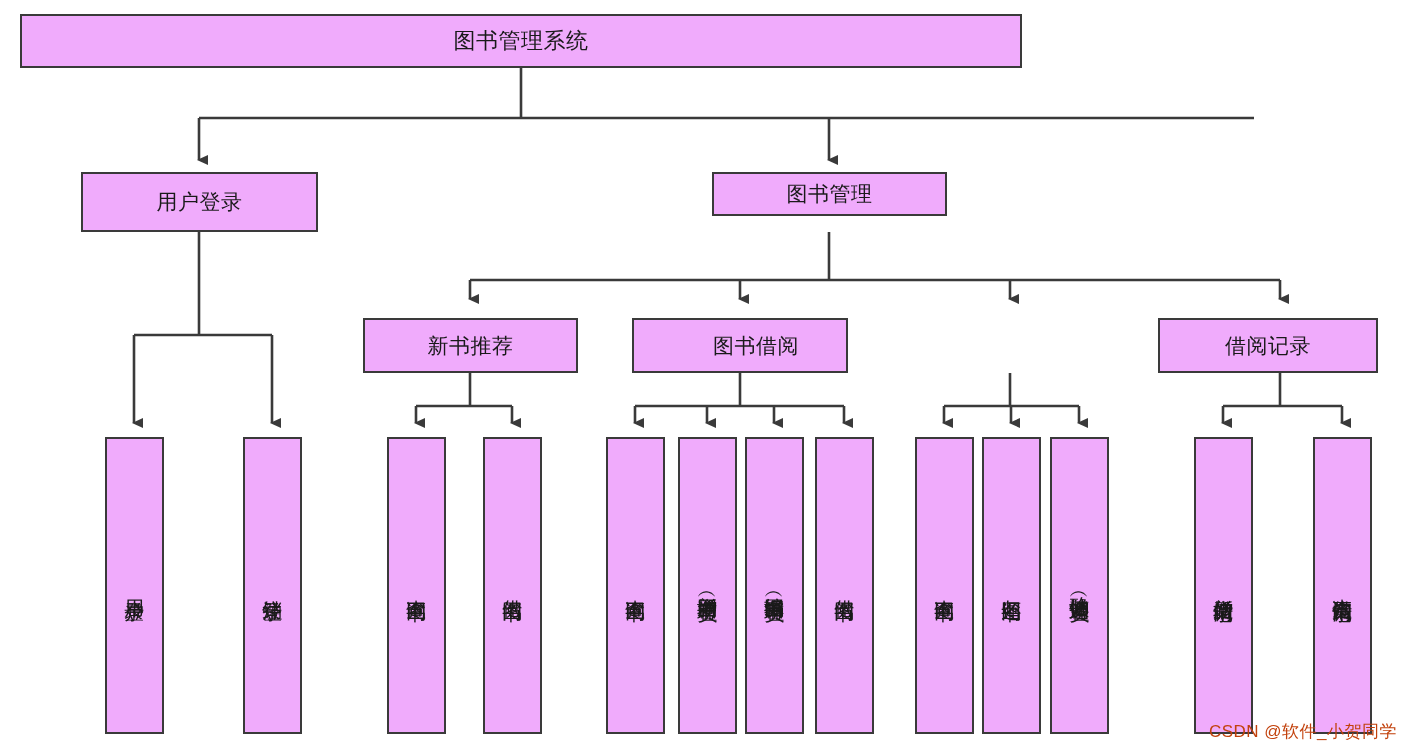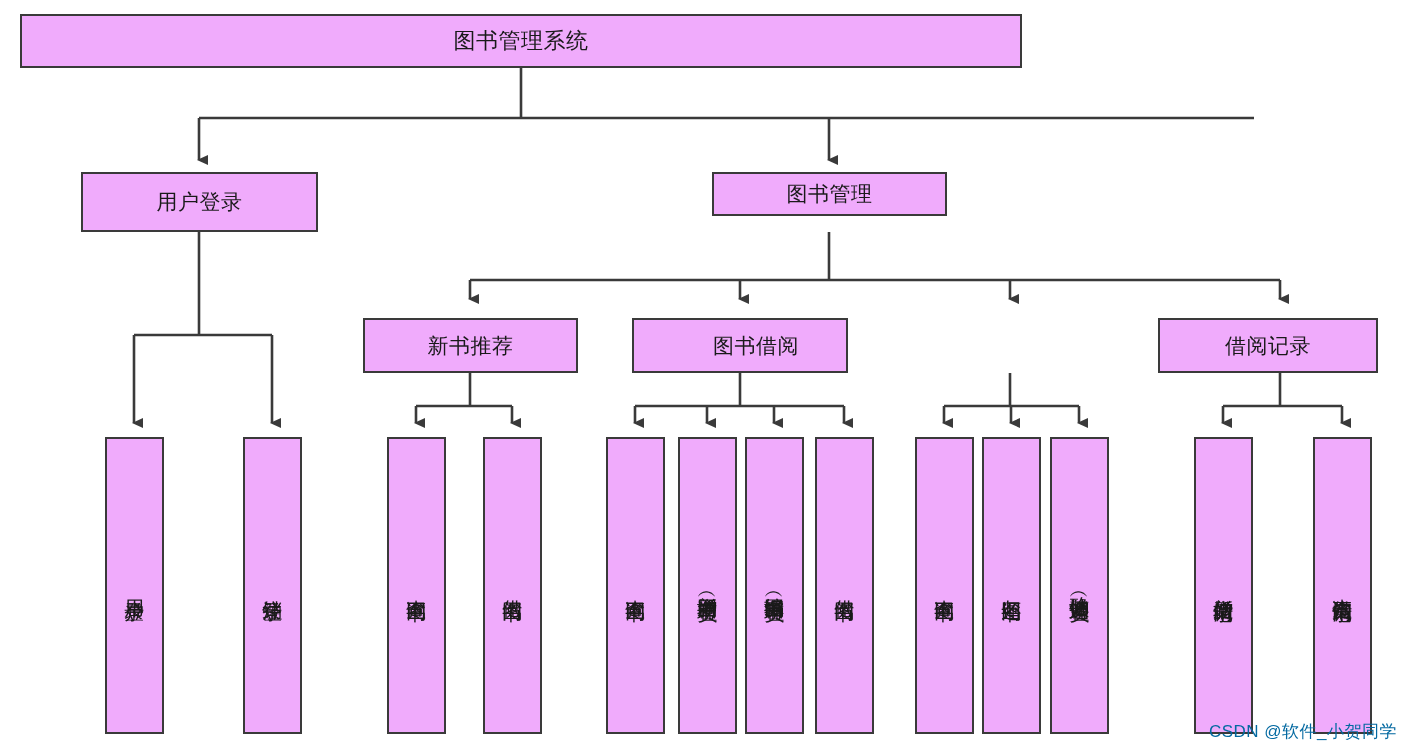--- a/index.html
+++ b/index.html
@@ -51,21 +51,21 @@
     white-space: nowrap;
   }
   .node.root {
     font-size: 22px;
   }
   #watermark {
     position: absolute;
     right: 8px;
     bottom: 4px;
     font-size: 17px;
-    color: #0369a1;
+    color: #c2410c;
     letter-spacing: 0.5px;
     white-space: nowrap;
   }
 </style>
 </head>
 <body>
 
 <div id="canvas">
 
   <svg id="wires" viewBox="0 0 1405 747">

